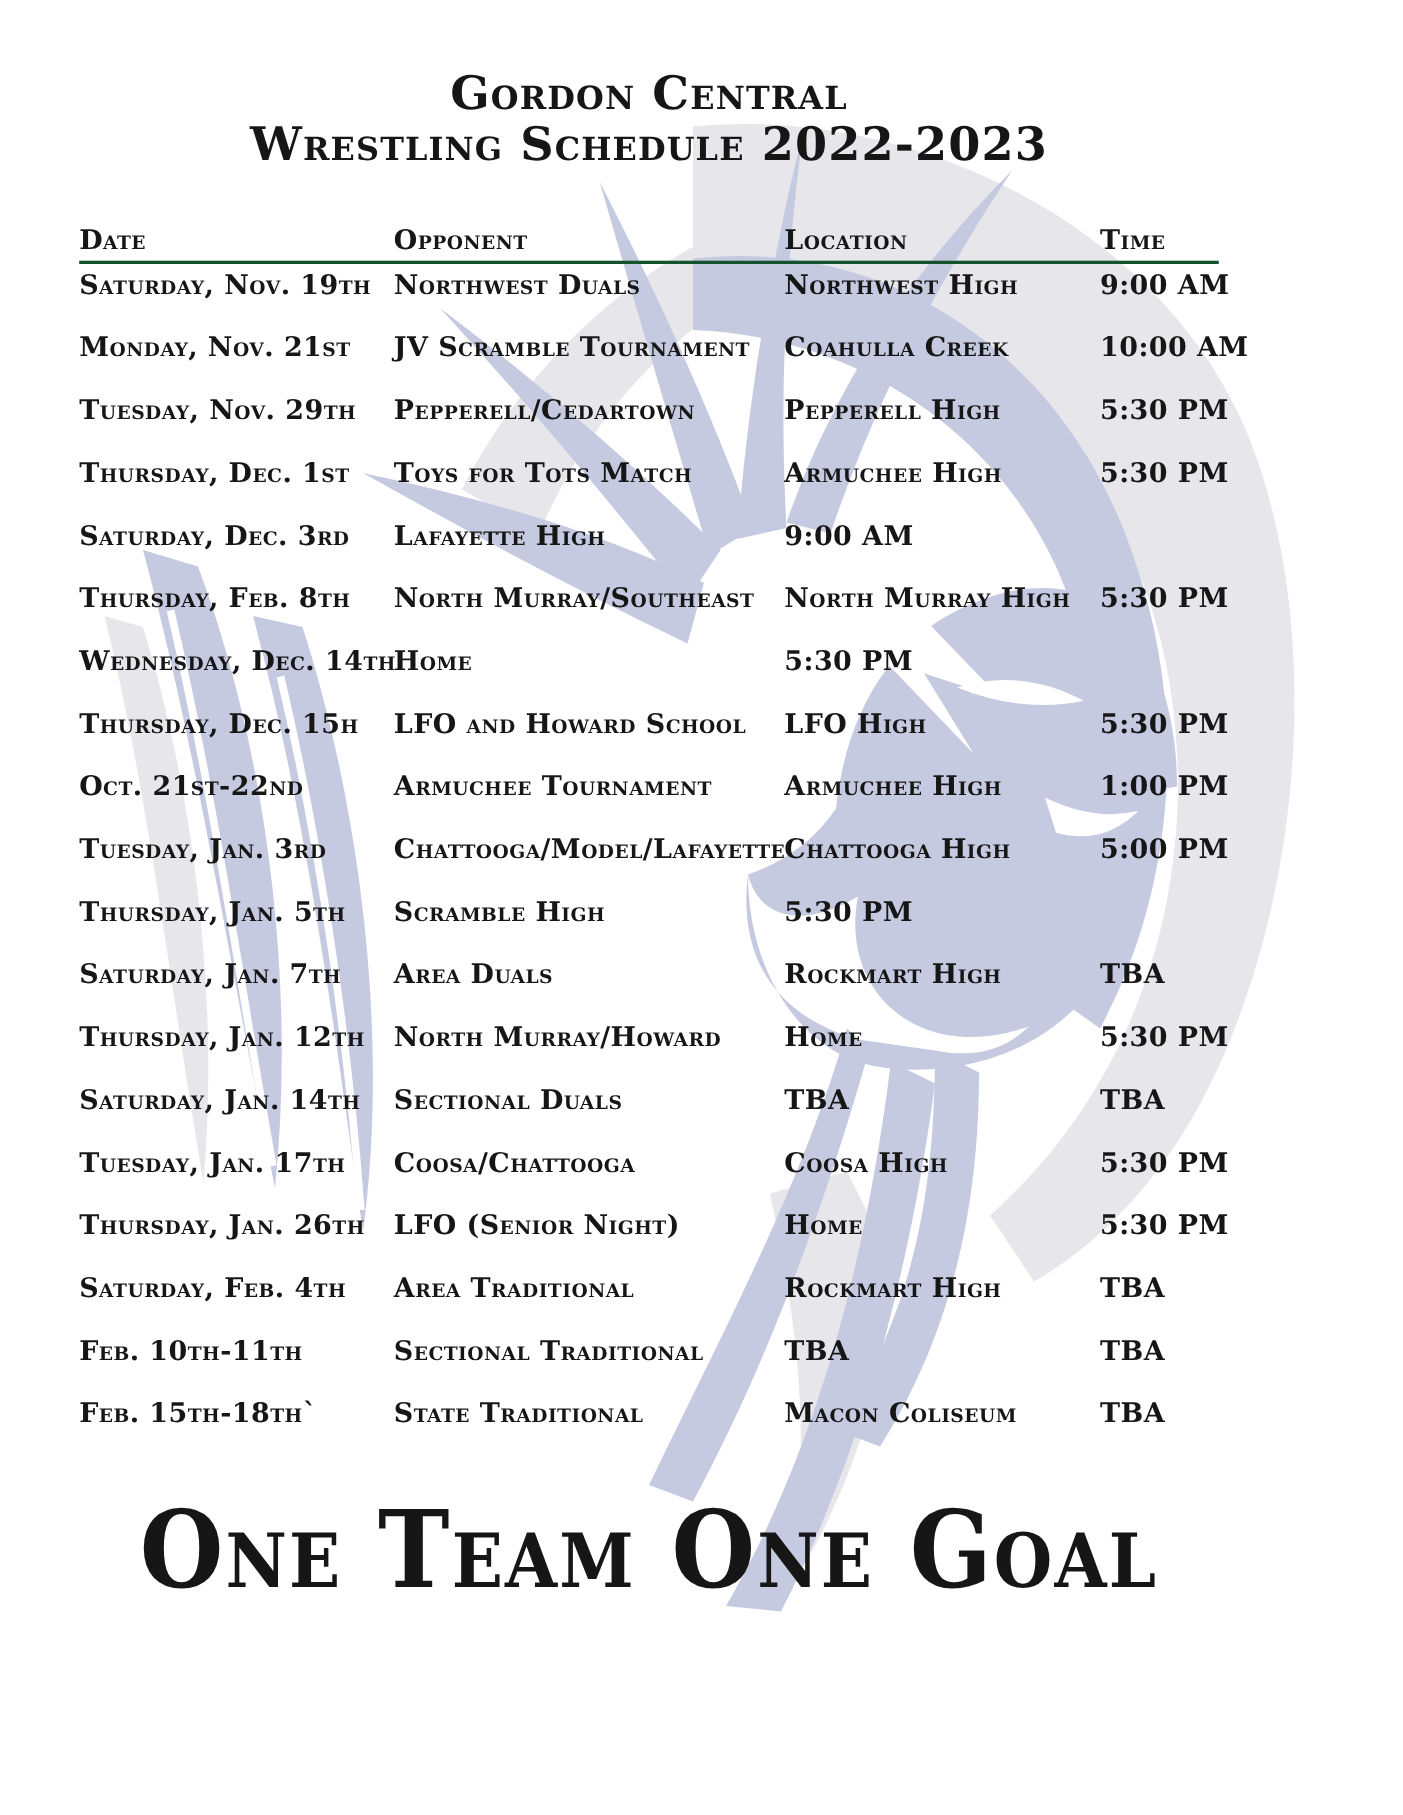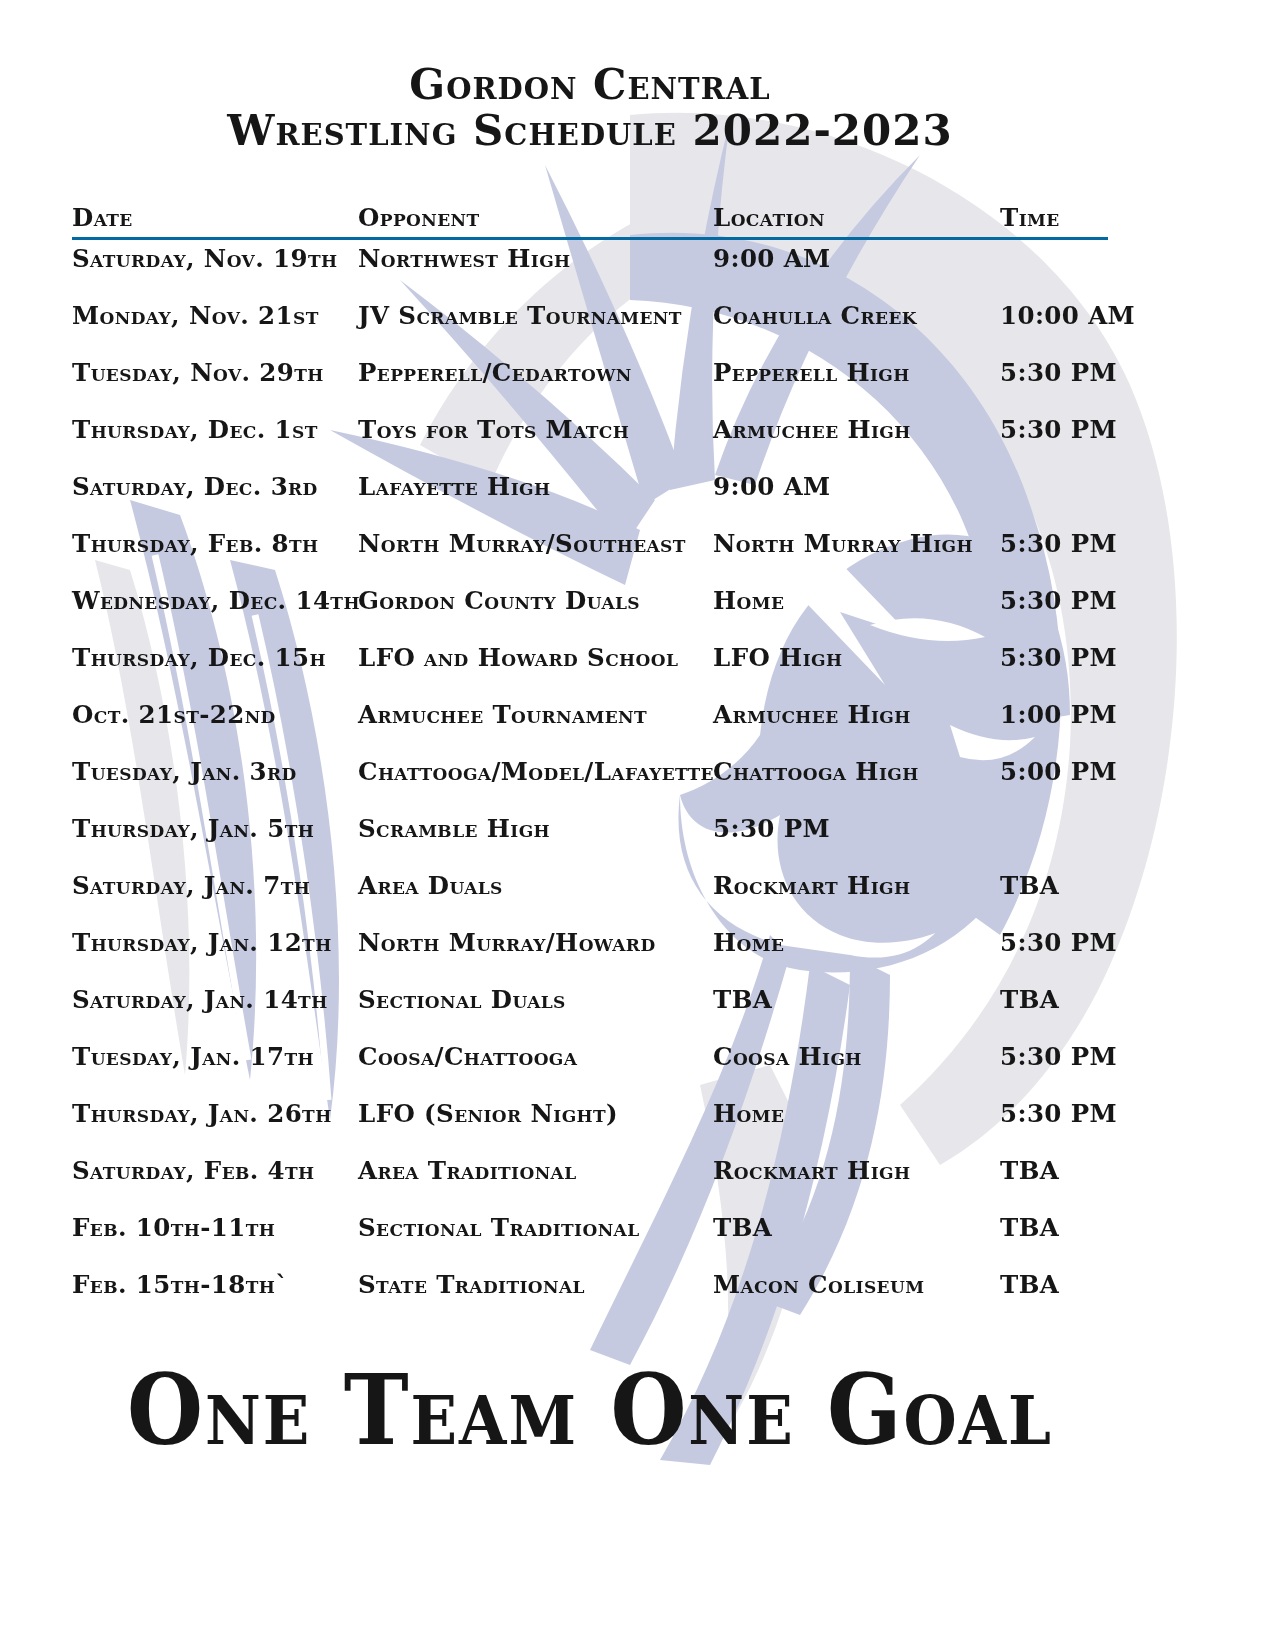--- a/index.html
+++ b/index.html
@@ -27,21 +27,21 @@
   .schedule{
     position:absolute;top:203px;left:72px;width:1036px;
     font-weight:bold;
     font-variant:small-caps;
     font-size:24.5px;
     letter-spacing:.4px;
   }
   .hrow{
     display:grid;
     grid-template-columns:286px 355px 287px 1fr;
-    border-bottom:3px solid #0369a1;
+    border-bottom:3px solid #14532d;
     padding-bottom:5px;
   }
   .rows{margin-top:4px;}
   .row{
     display:grid;
     grid-template-columns:286px 355px 287px 1fr;
     height:57px;
     align-items:start;
   }
   .cell,.hcell{white-space:nowrap;overflow:visible;}
@@ -111,20 +111,21 @@
     <div class="schedule">
       <div class="hrow">
         <div class="hcell">Date</div>
         <div class="hcell">Opponent</div>
         <div class="hcell">Location</div>
         <div class="hcell">Time</div>
       </div>
       <div class="rows" id="rows">
   <div class="row">
     <div class="cell">Saturday, Nov. 19th</div>
+    <div class="cell">Northwest Duals</div>
     <div class="cell">Northwest High</div>
     <div class="cell">9:00 AM</div>
   </div>
 
   <div class="row">
     <div class="cell">Monday, Nov. 21st</div>
     <div class="cell">JV Scramble Tournament</div>
     <div class="cell">Coahulla Creek</div>
     <div class="cell">10:00 AM</div>
   </div>
@@ -151,21 +152,20 @@
 
   <div class="row">
     <div class="cell">Thursday, Feb. 8th</div>
     <div class="cell">North Murray/Southeast</div>
     <div class="cell">North Murray High</div>
     <div class="cell">5:30 PM</div>
   </div>
 
   <div class="row">
     <div class="cell">Wednesday, Dec. 14th</div>
-    <div class="cell">Gordon County Duals</div>
     <div class="cell">Home</div>
     <div class="cell">5:30 PM</div>
   </div>
 
   <div class="row">
     <div class="cell">Thursday, Dec. 15h</div>
     <div class="cell">LFO and Howard School</div>
     <div class="cell">LFO High</div>
     <div class="cell">5:30 PM</div>
   </div>

